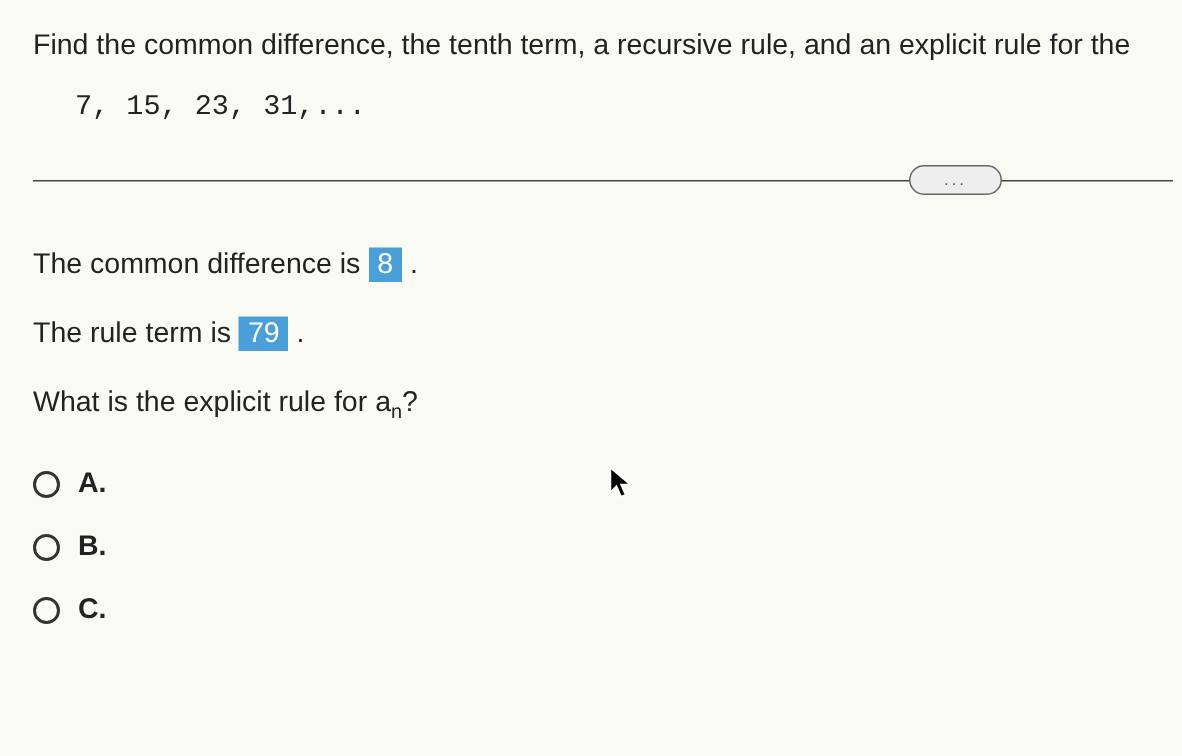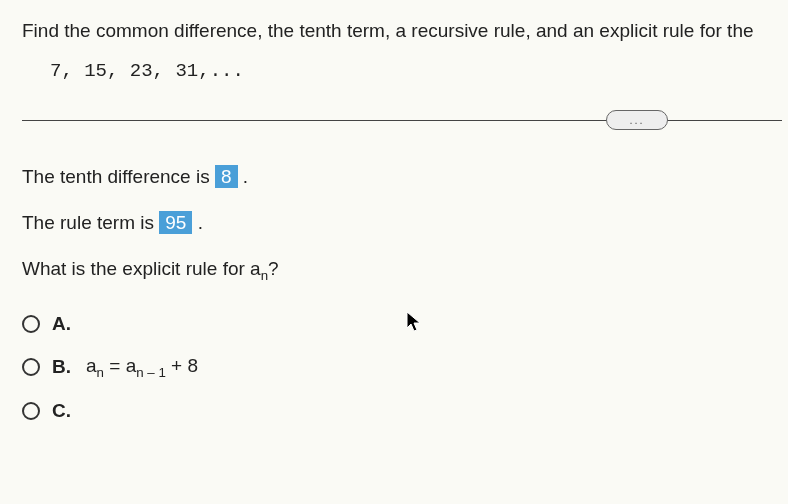--- a/index.html
+++ b/index.html
@@ -97,44 +97,41 @@
 
 <div class="question-prompt">Find the common difference, the tenth term, a recursive rule, and an explicit rule for the</div>
 <div class="sequence">7, 15, 23, 31,...</div>
 
 <div class="divider-wrap">
   <div class="divider-line"></div>
   <div class="divider-pill">...</div>
 </div>
 
 <div class="statement">
-  <span>The tenth difference is </span><span class="highlight">8</span><span> .</span>
+  <span>The common difference is </span><span class="highlight">8</span><span> .</span>
 </div>
 
 <div class="statement">
-  <span>The rule term is </span><span class="highlight">95</span><span> .</span>
+  <span>The rule term is </span><span class="highlight">79</span><span> .</span>
 </div>
 
 <div class="statement">
   <span>What is the explicit rule for a</span><span class="sub">n</span><span>?</span>
 </div>
 
 <div class="options">
 
   <div class="option-row">
     <div class="radio"></div>
     <span class="opt-label">A.</span>
   </div>
 
   <div class="option-row">
     <div class="radio"></div>
     <span class="opt-label">B.</span>
-    <span class="formula">
-      <span>a</span><span class="sub">n</span><span> = a</span><span class="sub">n – 1</span><span> + 8</span>
-    </span>
   </div>
 
   <div class="option-row">
     <div class="radio"></div>
     <span class="opt-label">C.</span>
   </div>
 
 </div>
 
 <svg class="cursor" viewBox="0 0 20 24">

